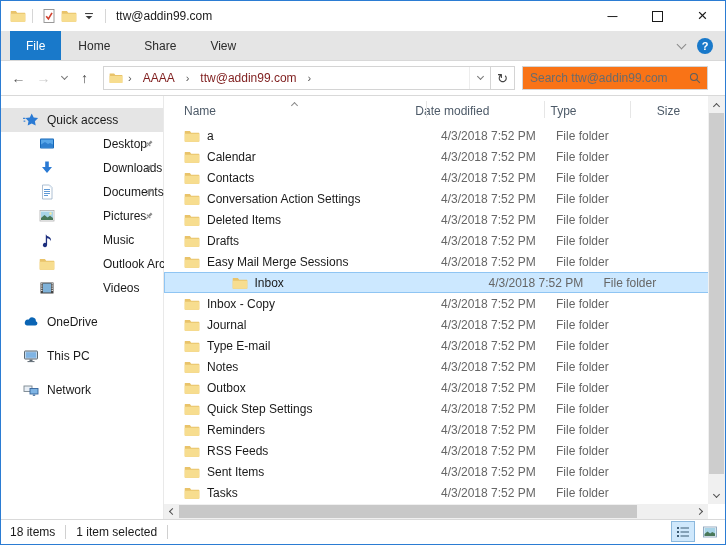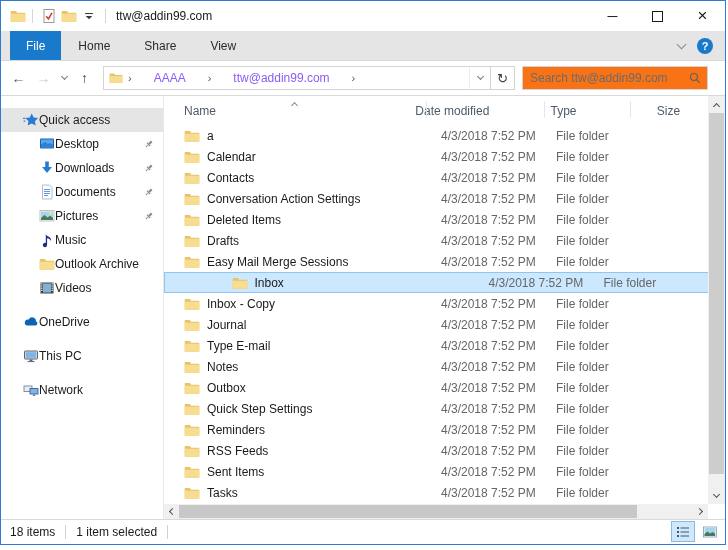--- a/index.html
+++ b/index.html
@@ -39,41 +39,41 @@
   
   .addressrow{height:34px;display:flex;align-items:center;border-bottom:1px solid #d9d9d9;flex:0 0 auto;}
   .nav-btn{width:25px;height:26px;display:flex;align-items:center;justify-content:center;font-size:14px;}
   .nav-back{color:#5a5a5a;margin-left:5px;}
   .nav-fwd{color:#c9c9c9;}
   .nav-recent{width:16px;}
   .nav-up{color:#4a4a4a;}
   .addressbox{height:24px;border:1px solid #d4d4d4;background:#fff;display:flex;align-items:center;
               width:388px;margin-left:6px;box-sizing:border-box;}
   .crumb-folder{margin-left:5px;}
-  .crumb{color:#8b5cf6;margin:0 17px;}
+  .crumb{color:#7f1d1d;margin:0 6px;}
   .crumb-sep{color:#555;margin:0 5px;font-size:11px;}
   .addr-dd{margin-left:auto;width:20px;height:100%;display:flex;align-items:center;justify-content:center;border-left:1px solid #ededed;}
   .refresh-btn{width:24px;height:24px;border:1px solid #d4d4d4;border-left:none;display:flex;
                align-items:center;justify-content:center;color:#444;font-size:13px;box-sizing:border-box;}
   .searchbox{width:186px;height:24px;border:1px solid #d4d4d4;margin-left:7px;display:flex;
              align-items:center;box-sizing:border-box;background:#f97316;}
   .searchbox input{border:none;outline:none;flex:1;min-width:0;font-size:12px;padding:0 0 0 7px;
                    color:#333;font-family:inherit;background:transparent;}
   .searchbox input::placeholder{color:#6b6b6b;opacity:1;}
   .search-ic{margin-right:5px;}
 
   
   .main{flex:1;display:flex;overflow:hidden;}
   .sidebar{width:163px;flex:0 0 163px;border-right:1px solid #e9e9e9;padding-top:12px;box-sizing:border-box;}
   .side-item{height:24px;display:flex;align-items:center;color:#1a1a1a;position:relative;}
   .side-item.lvl1{padding-left:22px;}
-  .side-item.lvl2{padding-left:38px;}
+  .side-item.lvl2{padding-left:38px;gap:40px;}
   .side-item.selected{background:#e5e5e5;}
   .side-item.gap{margin-top:10px;}
-  .side-label{white-space:nowrap;}
+  .side-label{margin-left:8px;white-space:nowrap;}
   .pin{position:absolute;right:8px;width:13px;height:13px;}
 
   .listpane{flex:1;position:relative;background:#fff;overflow:hidden;}
   .colheader{height:29px;display:flex;position:relative;padding-right:17px;gap:44px;}
   .hc{box-sizing:border-box;display:flex;align-items:center;color:#4d5a68;}
   .hc-name{width:262px;padding-left:20px;}
   .hc-date{width:118px;padding-left:10px;}
   .hc-type{width:86px;padding-left:12px;}
   .hc-size{width:78px;padding-left:8px;}
   .hsep{position:absolute;top:5px;bottom:7px;width:1px;background:#e6e6e6;}

